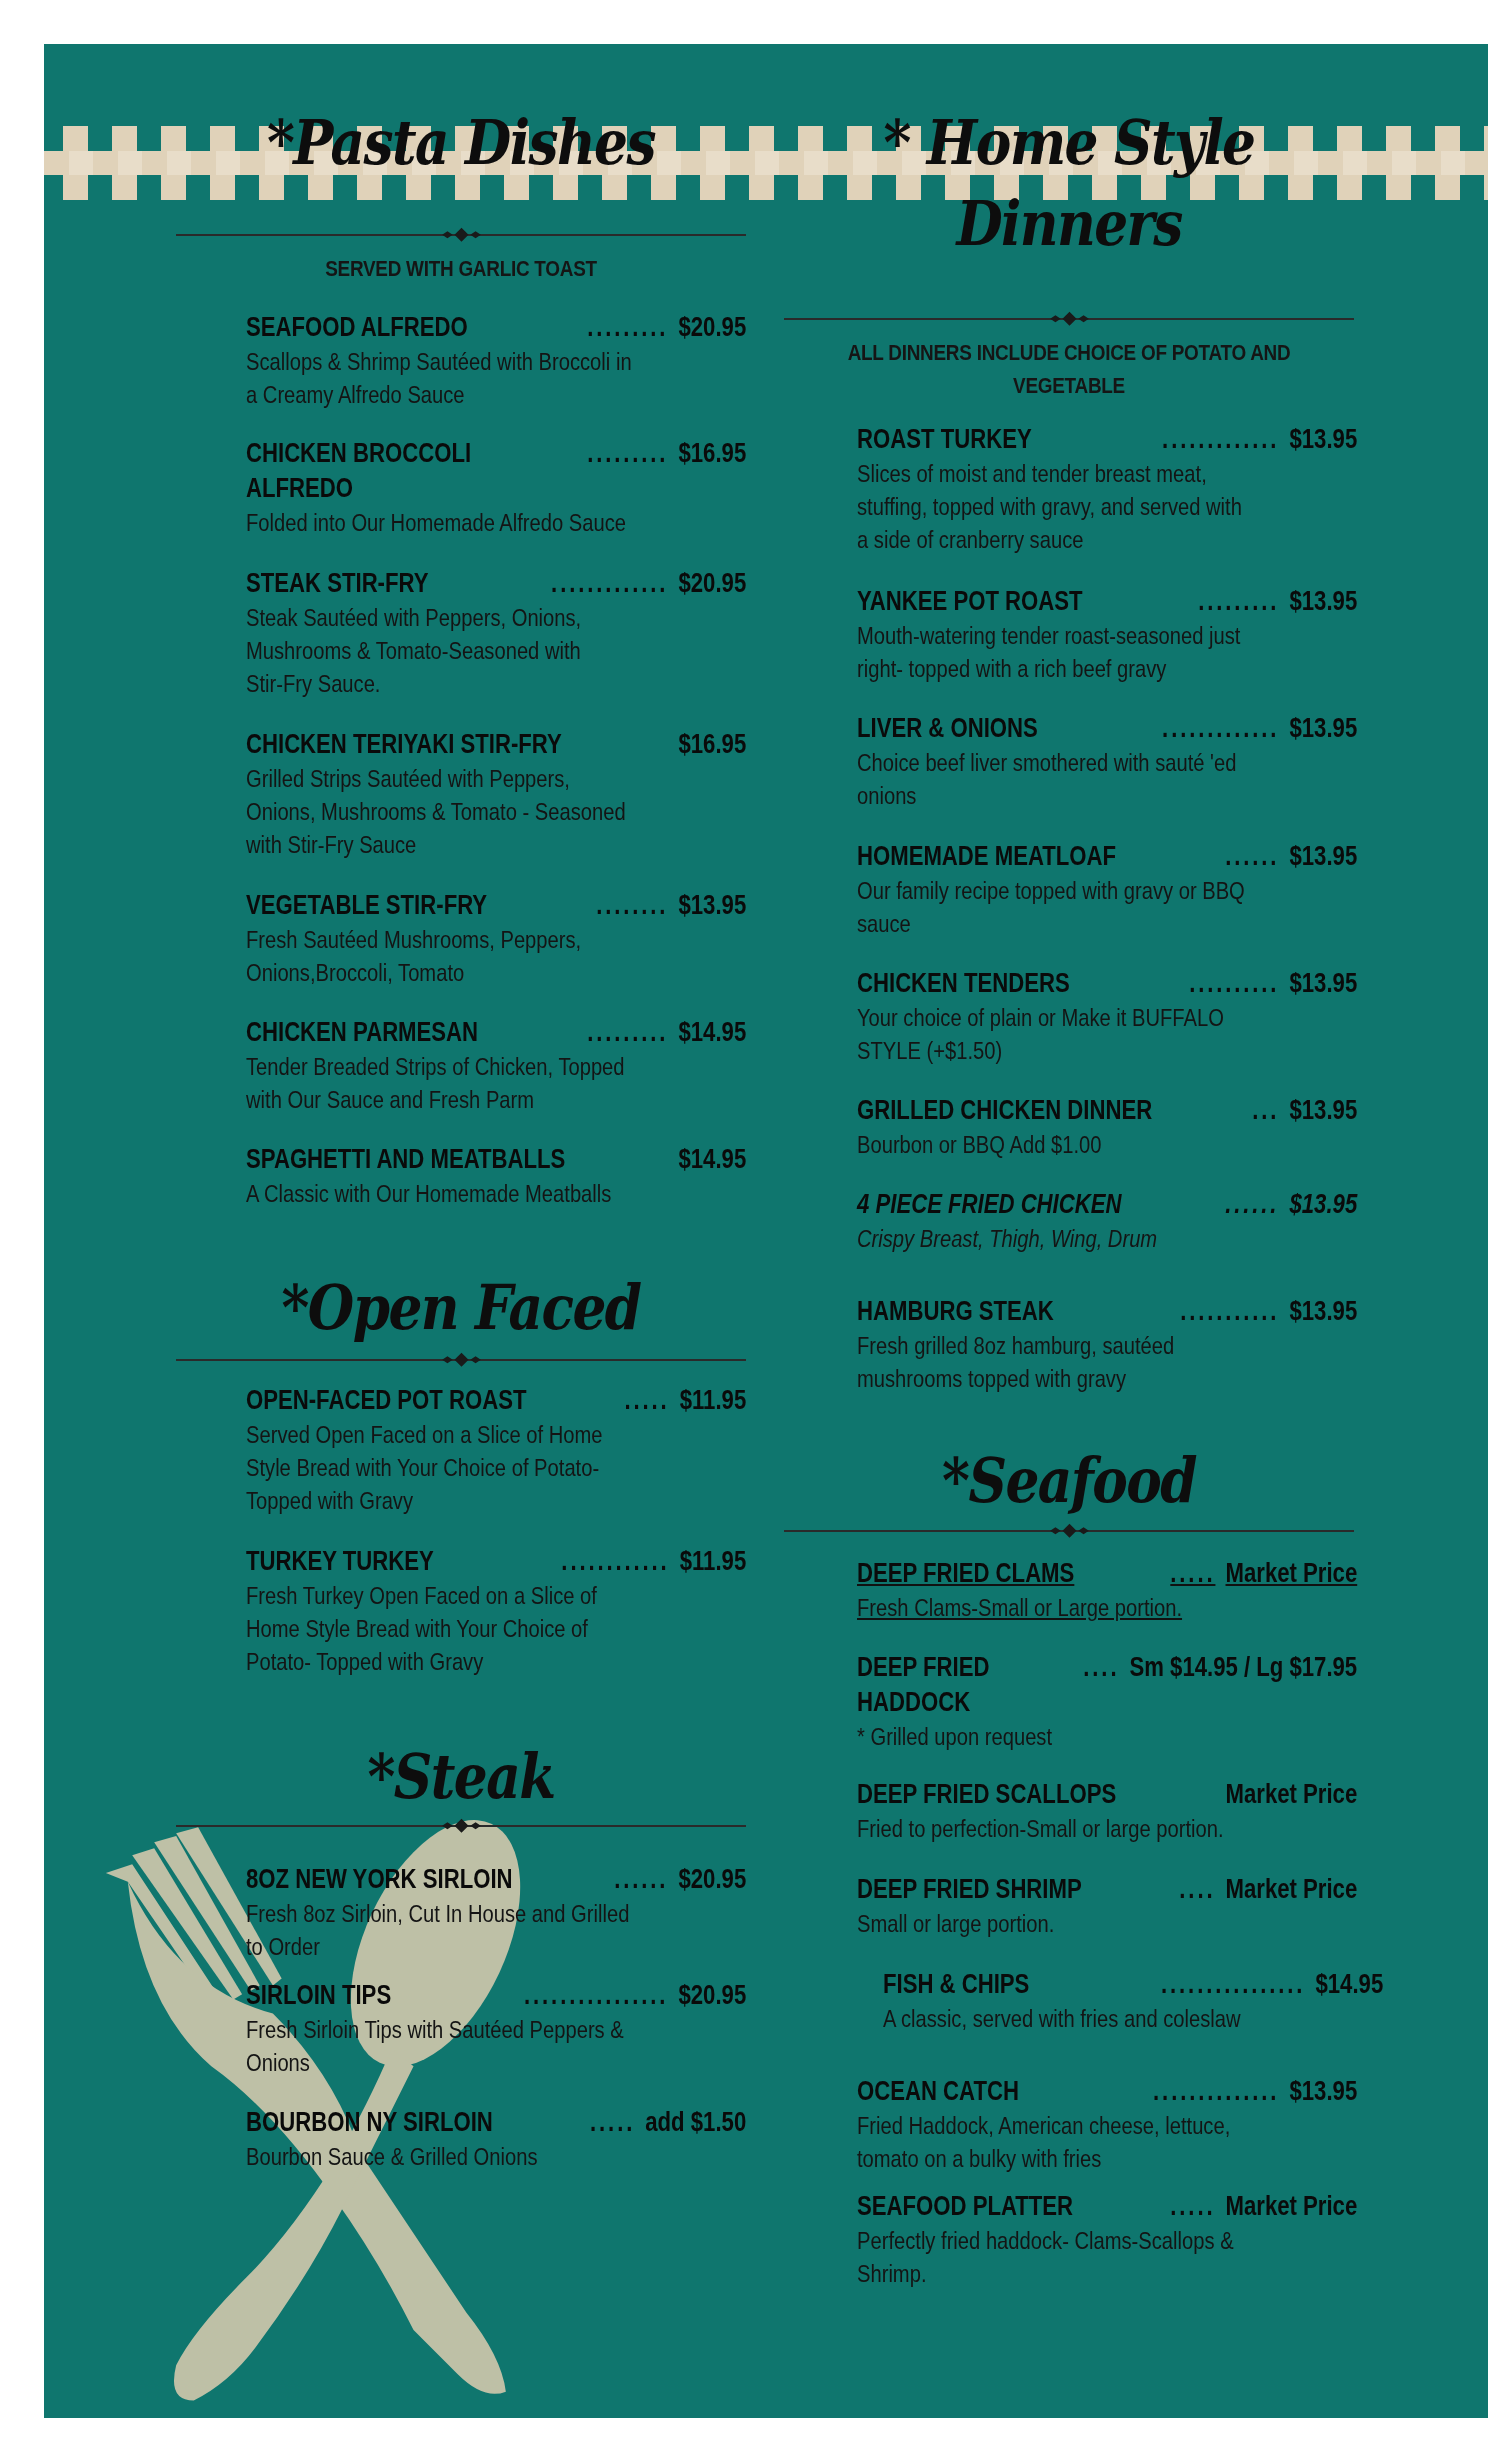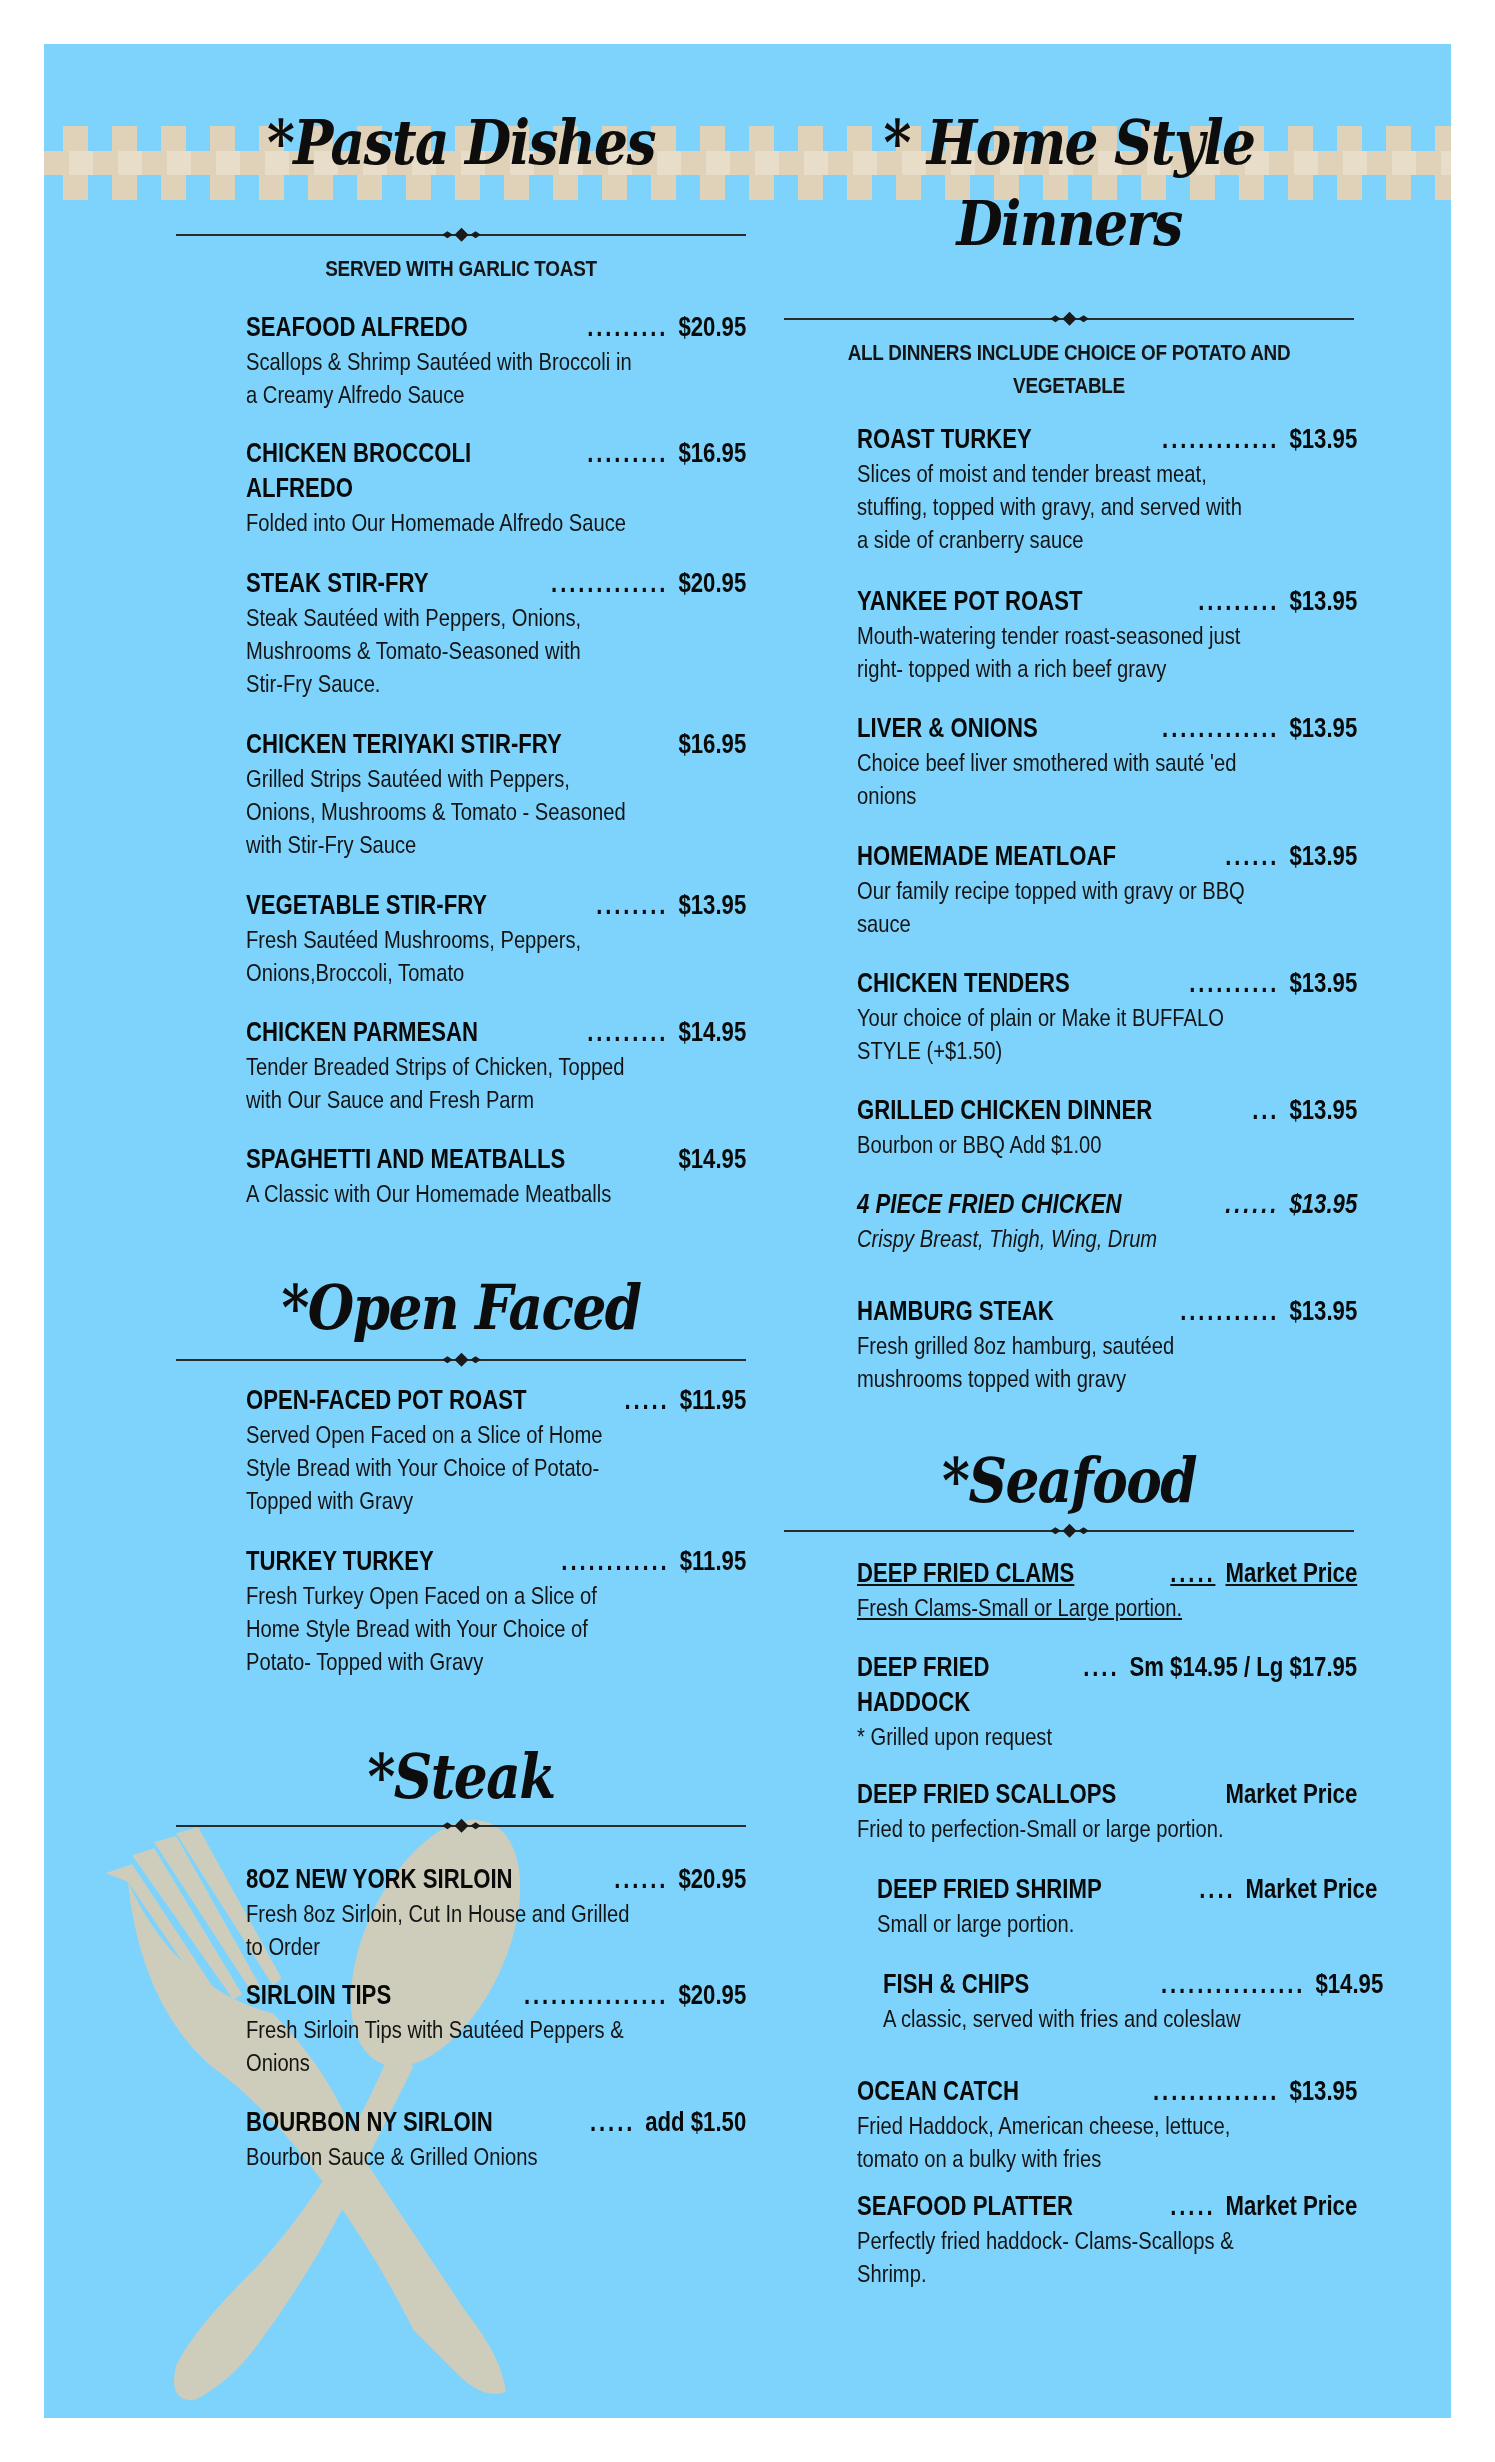--- a/index.html
+++ b/index.html
@@ -3,21 +3,21 @@
 <meta charset="utf-8">
 <style>
   html, body { margin: 0; padding: 0; }
   body {
     width: 1495px; height: 2462px; background: #ffffff;
     position: relative; overflow: hidden;
     font-family: "Liberation Sans", sans-serif; color: #111;
   }
   .page {
     position: absolute; left: 44px; top: 44px; width: 1407px; height: 2374px;
-    background: #7dd3fc; overflow: hidden;
+    background: #0f766e; overflow: hidden; padding-left: 37px;
   }
   .checker {
     position: absolute; left: 19.3px; right: 0; top: 82px; height: 74px;
     background-image:
       linear-gradient(#e0d2b8, #e0d2b8);
     background-size: 0 0;
   }
   .checker .row { position: absolute; left: 0; right: 0; height: 24.6px; }
   .checker .r1, .checker .r3 {
     background-image: repeating-linear-gradient(90deg, #e0d2b9 0 24.6px, transparent 24.6px 49px);
@@ -424,21 +424,21 @@
         <div class="head">
             <span class="name">DEEP FRIED SCALLOPS</span>
             <span class="dots"></span>
             <span class="price">Market Price</span>
           </div>
         <div class="desc">
             <div>Fried to perfection-Small or large portion.</div>
           </div>
       </div>
     </div>
-    <div class="item" style="top:1828px;margin-left:20px;">
+    <div class="item" style="top:1828px;">
       <div class="cond">
         <div class="head">
             <span class="name">DEEP FRIED SHRIMP</span>
             <span class="dots">....</span>
             <span class="price">Market Price</span>
           </div>
         <div class="desc">
             <div>Small or large portion.</div>
           </div>
       </div>

